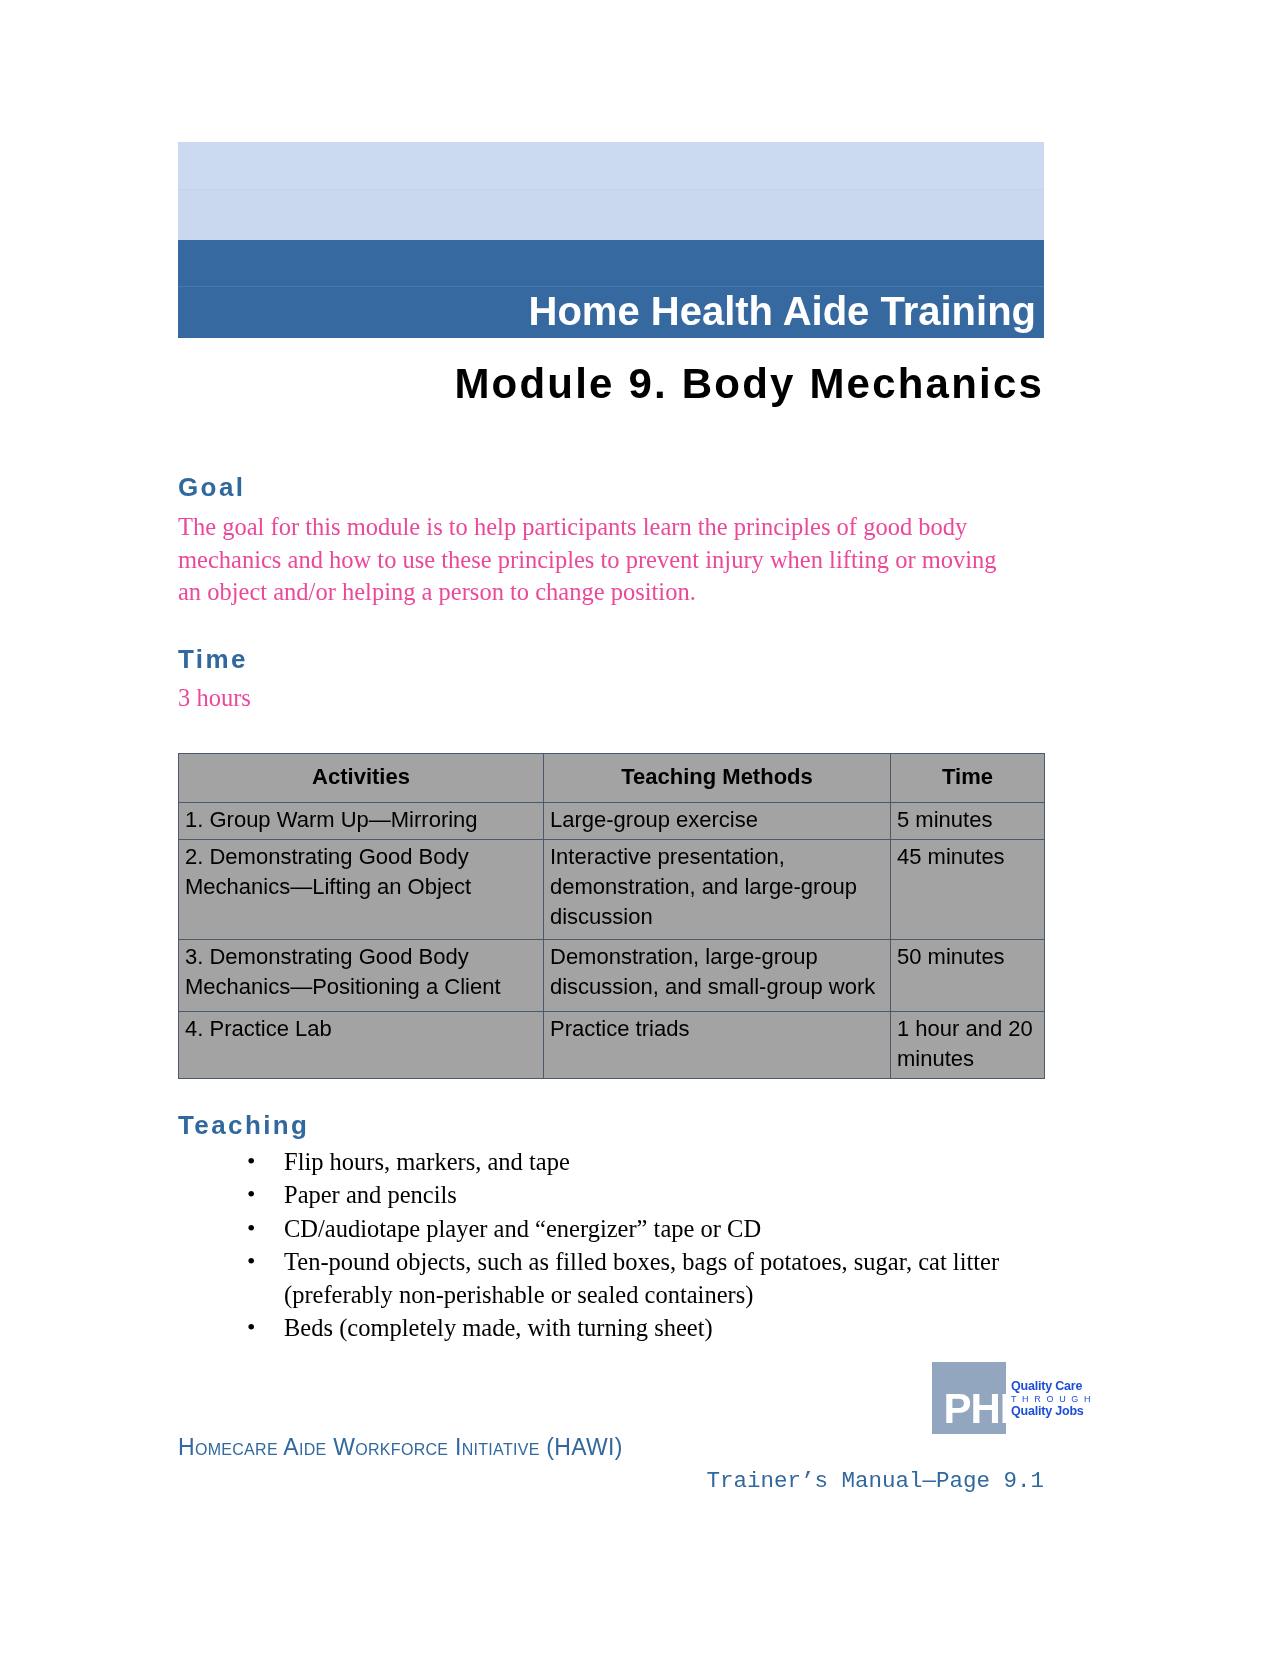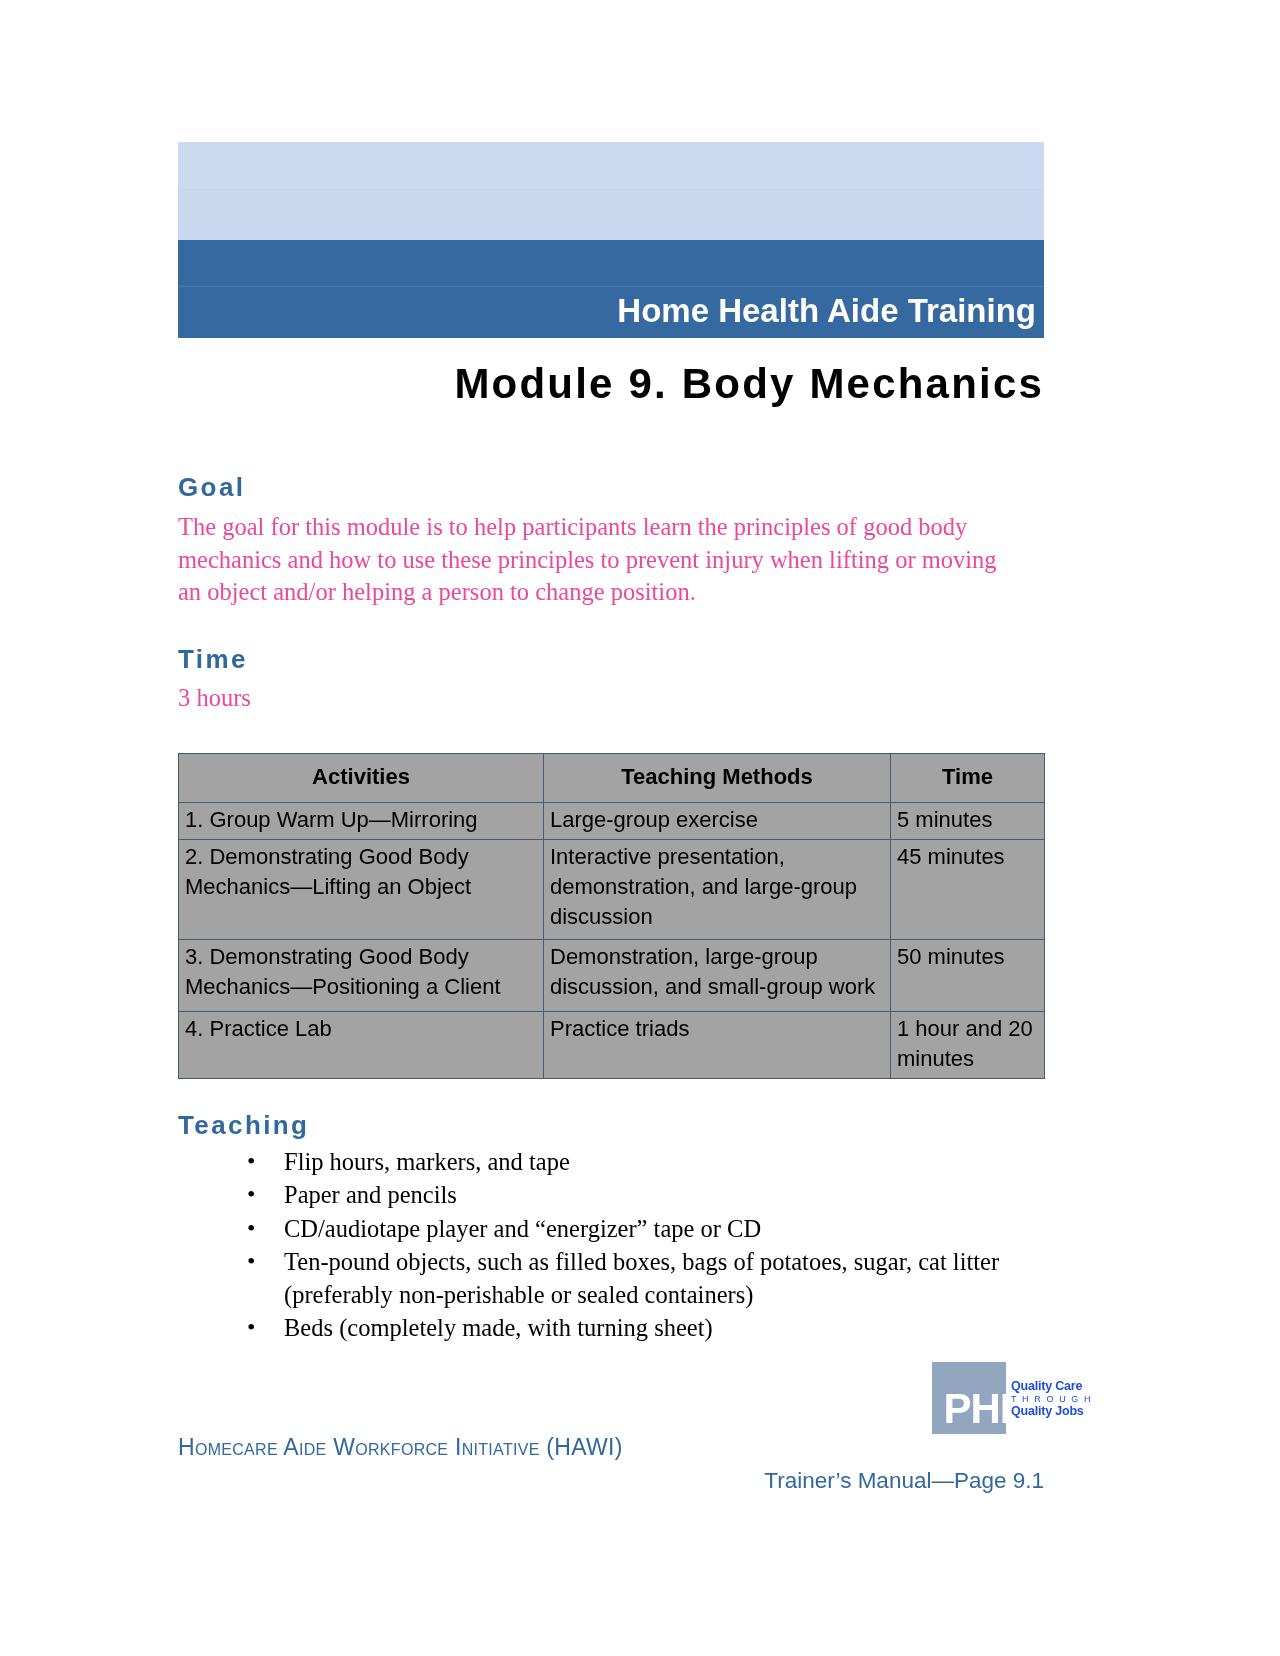--- a/index.html
+++ b/index.html
@@ -63,21 +63,21 @@
     position: absolute;
     left: 0;
     top: 145px;
     width: 858px;
     height: 51px;
     line-height: 48px;
     text-align: right;
     color: #ffffff;
     font-family: "Liberation Sans", "DejaVu Sans", sans-serif;
     font-weight: bold;
-    font-size: 33px;
+    font-size: 40px;
     letter-spacing: 0px;
     white-space: nowrap;
   }
 
   
   .module-title {
     position: absolute;
     left: 178px;
     top: 360px;
     width: 866px;
@@ -264,21 +264,21 @@
     letter-spacing: 0.3px;
     color: #31689e;
     white-space: nowrap;
   }
   .footer-page {
     position: absolute;
     left: 178px;
     top: 1468px;
     width: 866px;
     text-align: right;
-    font-family: Liberation Sans, sans-serif;
+    font-family: Liberation Mono, monospace;
     font-size: 22.5px;
     color: #31689e;
     white-space: nowrap;
   }
 </style>
 </head>
 <body>
 
 <div class="page">
 

